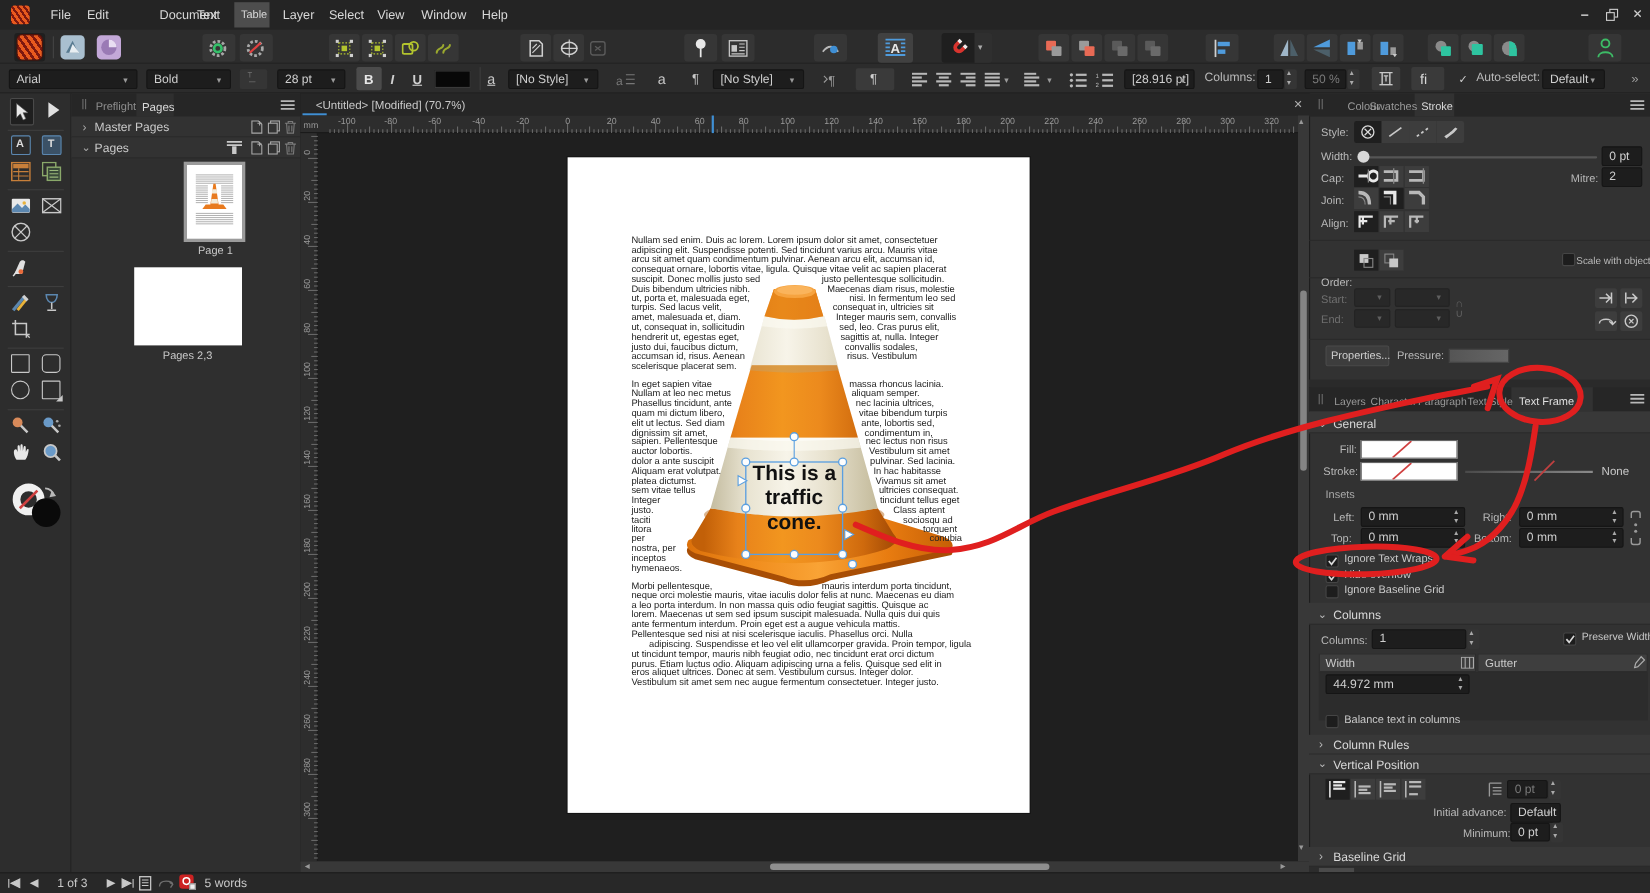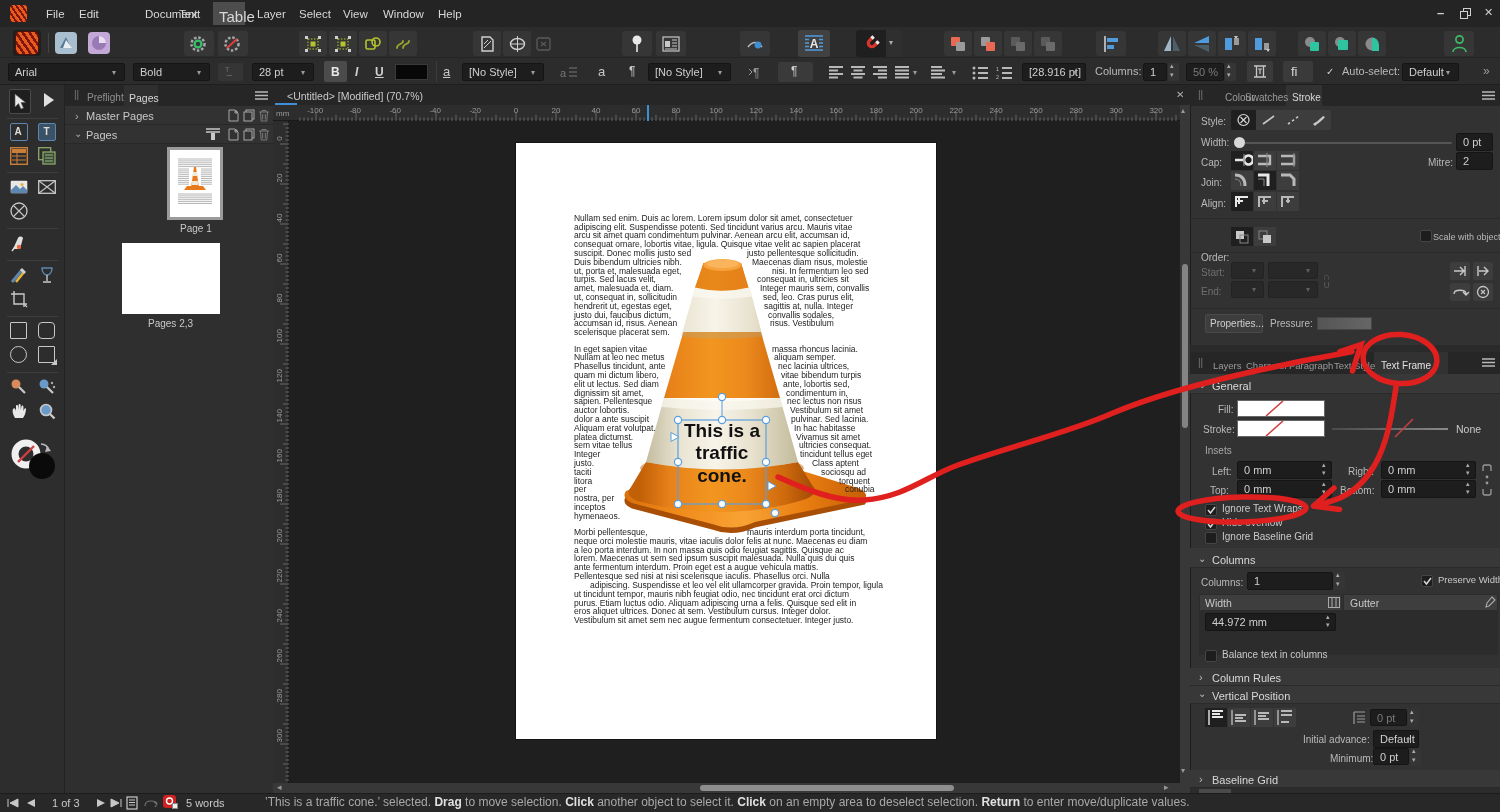--- a/index.html
+++ b/index.html
@@ -12,21 +12,21 @@
 </style></head><body>
 <div id="root">
 
 <div class="abs" style="left:0;top:0;width:1500px;height:27px;background:#242424;"></div>
 <div class="abs" style="left:10px;top:5px;width:17px;height:17px;border-radius:3px;background:repeating-linear-gradient(55deg,#7e180f 0 2px,#e85a1e 2px 4.5px);"></div>
 <div class="abs" style="left:213px;top:2px;width:32px;height:23px;background:#4d4d4d;"></div>
 <div class="txt" style="left:46px;top:7.5px;font-size:11.5px;color:#d8d8d8;font-weight:normal;">File</div>
 <div class="txt" style="left:79px;top:7.5px;font-size:11.5px;color:#d8d8d8;font-weight:normal;">Edit</div>
 <div class="txt" style="left:115px;top:7.5px;font-size:11.5px;color:#d8d8d8;font-weight:normal;padding-left:30px;">Document</div>
 <div class="txt" style="left:179px;top:7.5px;font-size:11.5px;color:#d8d8d8;font-weight:normal;">Text</div>
-<div class="txt" style="left:219px;top:7.5px;font-size:15px;color:#d8d8d8;font-weight:normal;">Table</div>
+<div class="txt" style="left:219px;top:7.5px;font-size:10px;color:#d8d8d8;font-weight:normal;">Table</div>
 <div class="txt" style="left:257px;top:7.5px;font-size:11.5px;color:#d8d8d8;font-weight:normal;">Layer</div>
 <div class="txt" style="left:299px;top:7.5px;font-size:11.5px;color:#d8d8d8;font-weight:normal;">Select</div>
 <div class="txt" style="left:343px;top:7.5px;font-size:11.5px;color:#d8d8d8;font-weight:normal;">View</div>
 <div class="txt" style="left:383px;top:7.5px;font-size:11.5px;color:#d8d8d8;font-weight:normal;">Window</div>
 <div class="txt" style="left:438px;top:7.5px;font-size:11.5px;color:#d8d8d8;font-weight:normal;">Help</div>
 <div class="txt" style="left:1437px;top:5px;font-size:13px;color:#cfcfcf;font-weight:bold;">–</div>
 <div class="abs" style="left:1463px;top:8px;width:8px;height:8px;border:1.5px solid #cfcfcf;"></div>
 <div class="abs" style="left:1460px;top:11px;width:8px;height:8px;border:1.5px solid #cfcfcf;background:#242424;"></div>
 <div class="txt" style="left:1484px;top:6px;font-size:11px;color:#cfcfcf;font-weight:normal;">✕</div>
 <div class="abs" style="left:0;top:27px;width:1500px;height:31px;background:#2c2c2c;border-bottom:1px solid #242424;"></div>
@@ -1400,21 +1400,20 @@
 <svg class="abs" style="left:143px;top:799px" width="16" height="9">
       <path d="M2 7 Q2 2 8 2 Q14 2 14 5 M11 3 L14 5 L12 8" fill="none" stroke="#6f6f6f" stroke-width="1.2"></path>
     </svg>
 <div class="abs" style="left:163px;top:795px;width:13px;height:13px;background:#cc2222;border-radius:3px;">
       <svg width="13" height="13">
         <circle cx="6.5" cy="6" r="3" fill="none" stroke="#fff" stroke-width="1.4"></circle>
       </svg>
     </div>
 <div class="abs" style="left:172px;top:803px;width:6px;height:6px;background:#efefef;border:1px solid #888;"></div>
 <div class="txt" style="left:186px;top:797px;font-size:11px;color:#c9c9c9;font-weight:normal;">5 words</div>
-<div class="txt" style="left:265px;top:795px;font-size:12px;color:#a8a8a8;">’This is a traffic cone.’ selected. <b style="color:#e0e0e0">Drag</b> to move selection. <b style="color:#e0e0e0">Click</b> another object to select it. <b style="color:#e0e0e0">Click</b> on an empty area to deselect selection. <b style="color:#e0e0e0">Return</b> to enter move/duplicate values.</div>
 <svg class="abs" style="left:0;top:0;pointer-events:none;" width="1500" height="812">
 <g fill="none" stroke="#e01f1f" stroke-linecap="round" stroke-width="5.5">
 <path d="M778 477 C805 489 835 502 864 500 C905 497 925 477 958 465 C1010 446 1065 434 1113 413 C1170 389 1245 373 1302 361 C1320 357.5 1338 354.5 1352 351.5"></path>
 <path d="M1340 351.5 L1361 344.5 L1352.5 371"></path>
 <ellipse cx="1400" cy="359" rx="37" ry="24.5" transform="rotate(4 1400 359)"></ellipse>
 <path d="M1396 387 C1392.5 411 1388.5 436 1379 456.5 C1371 474 1357.5 489.5 1341 497.5 C1334 500.5 1327 502.8 1321 504"></path>
 <path d="M1313.5 506 L1334 488 M1313.5 506 L1339.5 509.5"></path>
 <ellipse cx="1242" cy="509.5" rx="64" ry="12.5" transform="rotate(-1.5 1242 509.5)"></ellipse>
 </g>
     </svg>

